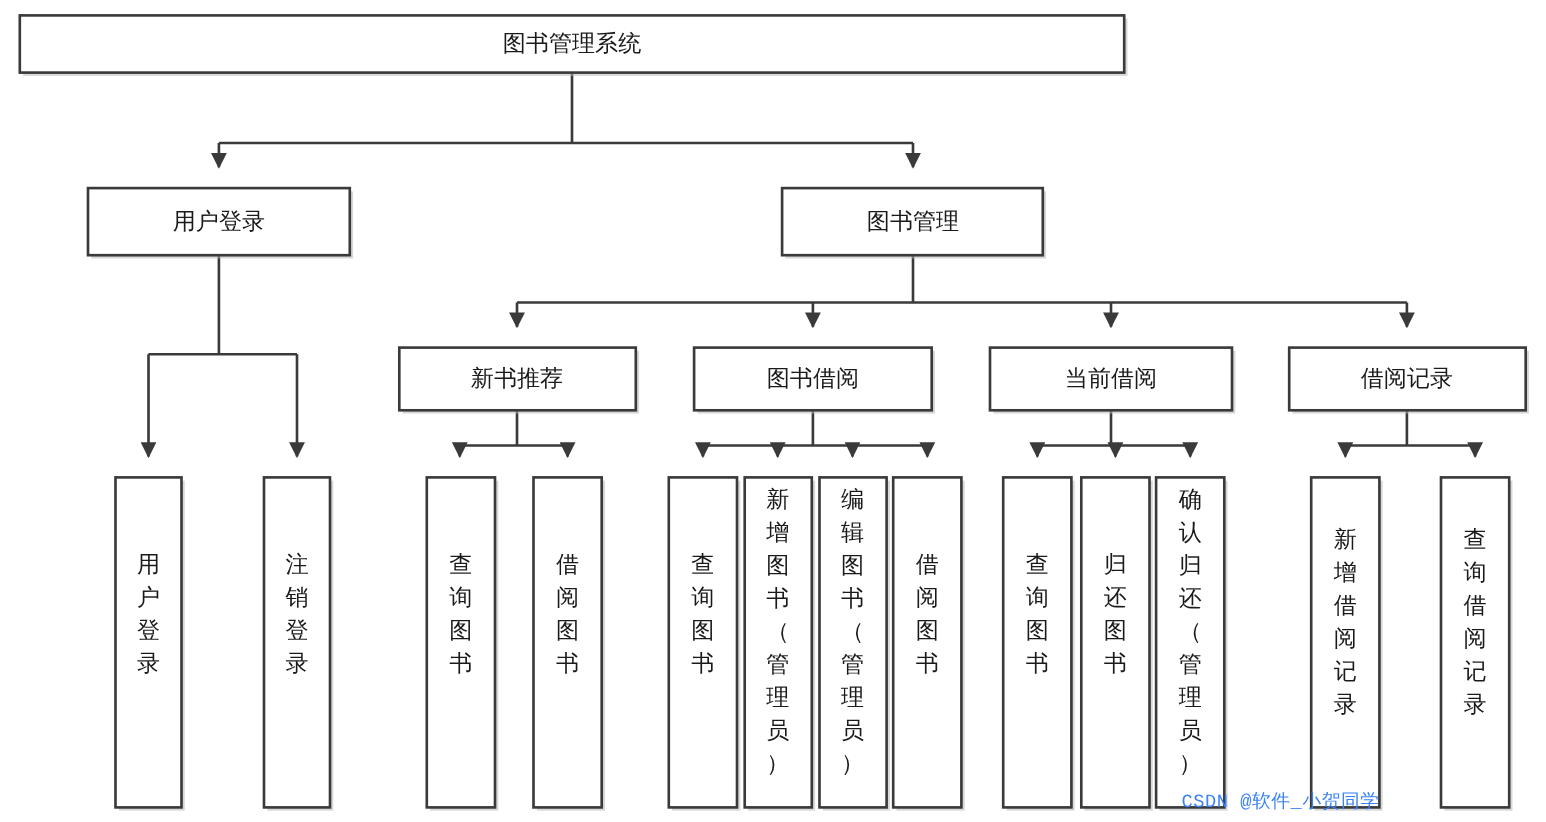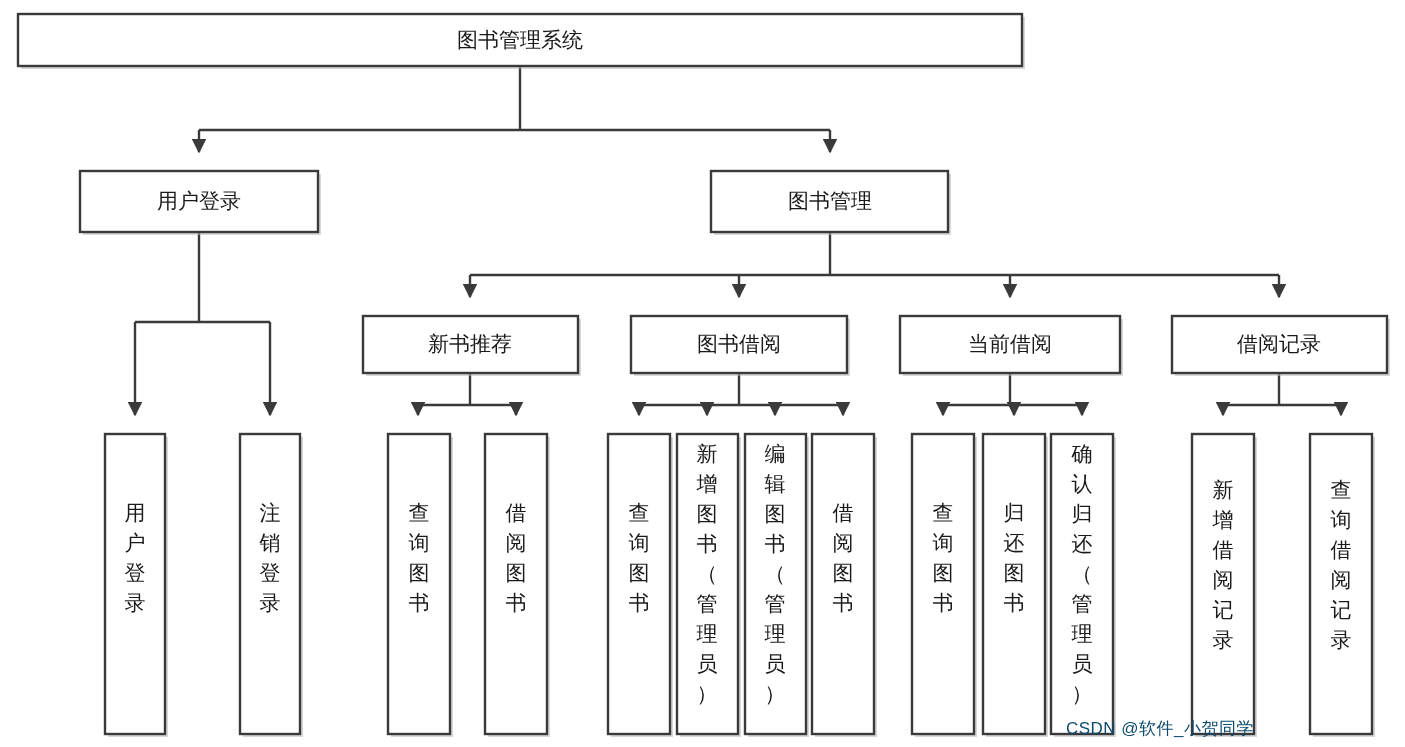--- a/index.html
+++ b/index.html
@@ -55,23 +55,23 @@
   .node-label-v {
     font-family: "DejaVu Sans", "Liberation Sans", sans-serif;
     font-size: 21px;
     fill: #1a1a1a;
     text-anchor: middle;
   }
   .watermark {
     position: absolute;
     right: 12px;
     bottom: 7px;
-    font-family: Liberation Sans, sans-serif;
+    font-family: Liberation Mono, monospace;
     font-size: 17px;
-    color: #0c4a6e;
+    color: #3b82f6;
     letter-spacing: 0.5px;
     white-space: nowrap;
     pointer-events: none;
   }
 </style>
 </head>
 <body>
 
 <div id="diagram-root">
 

